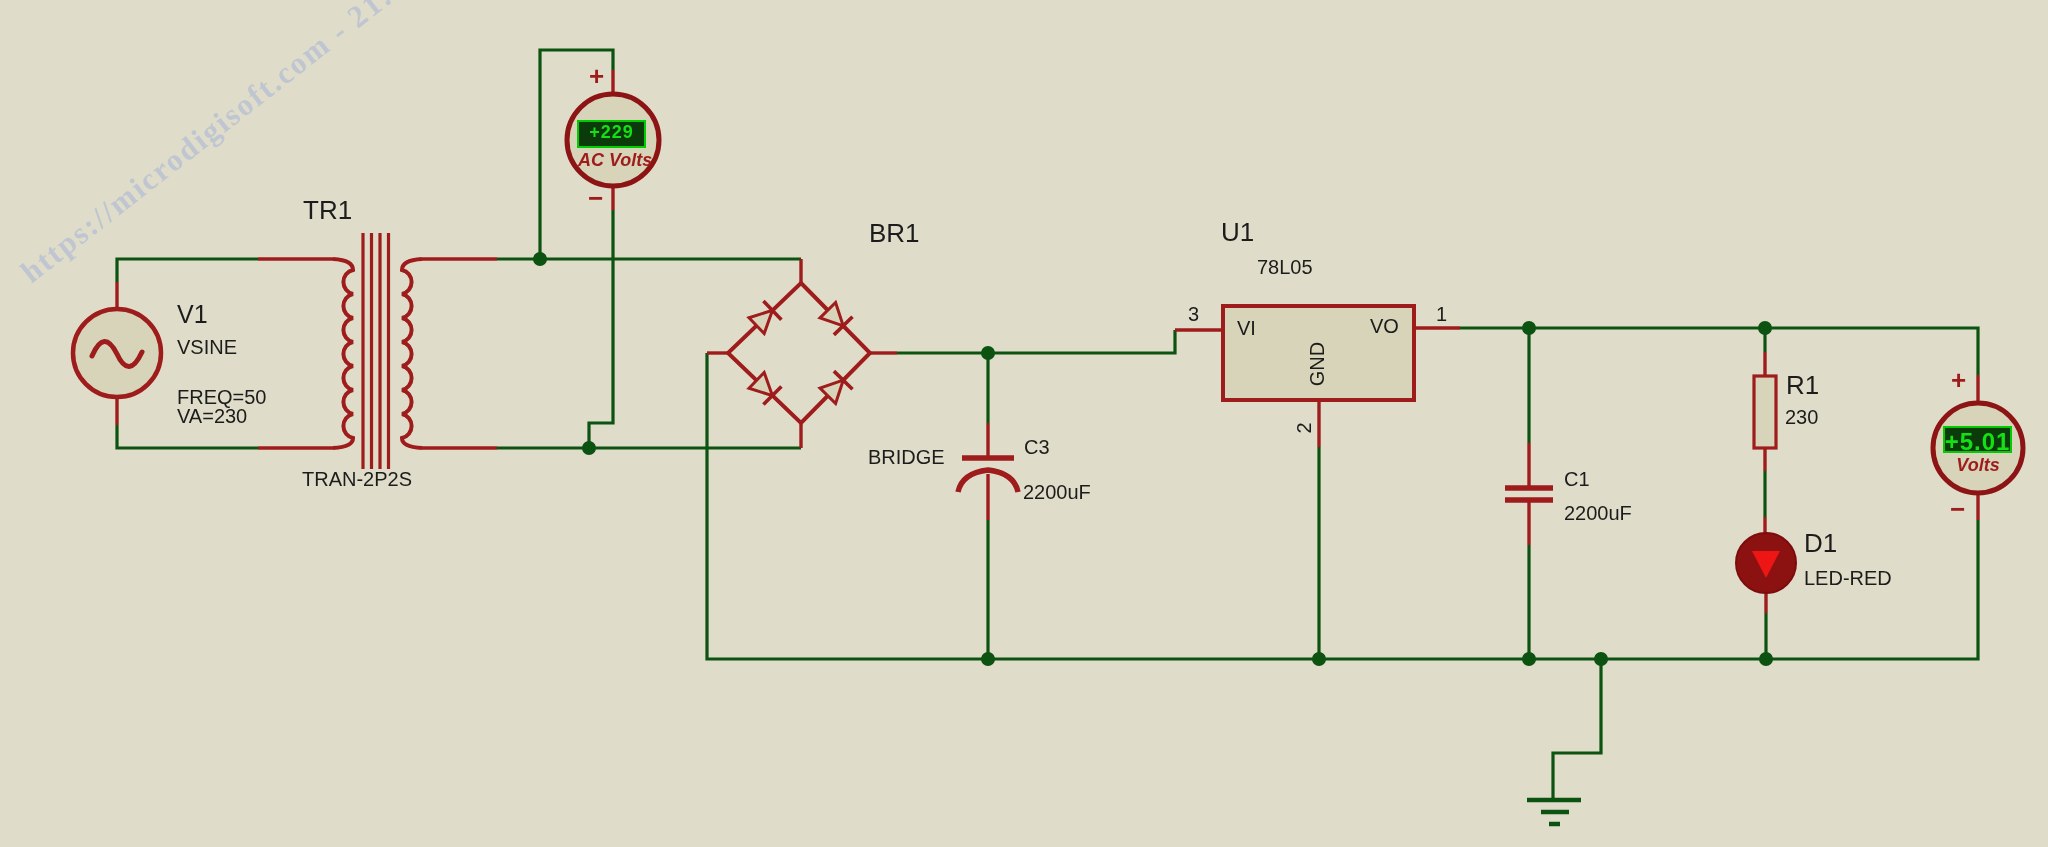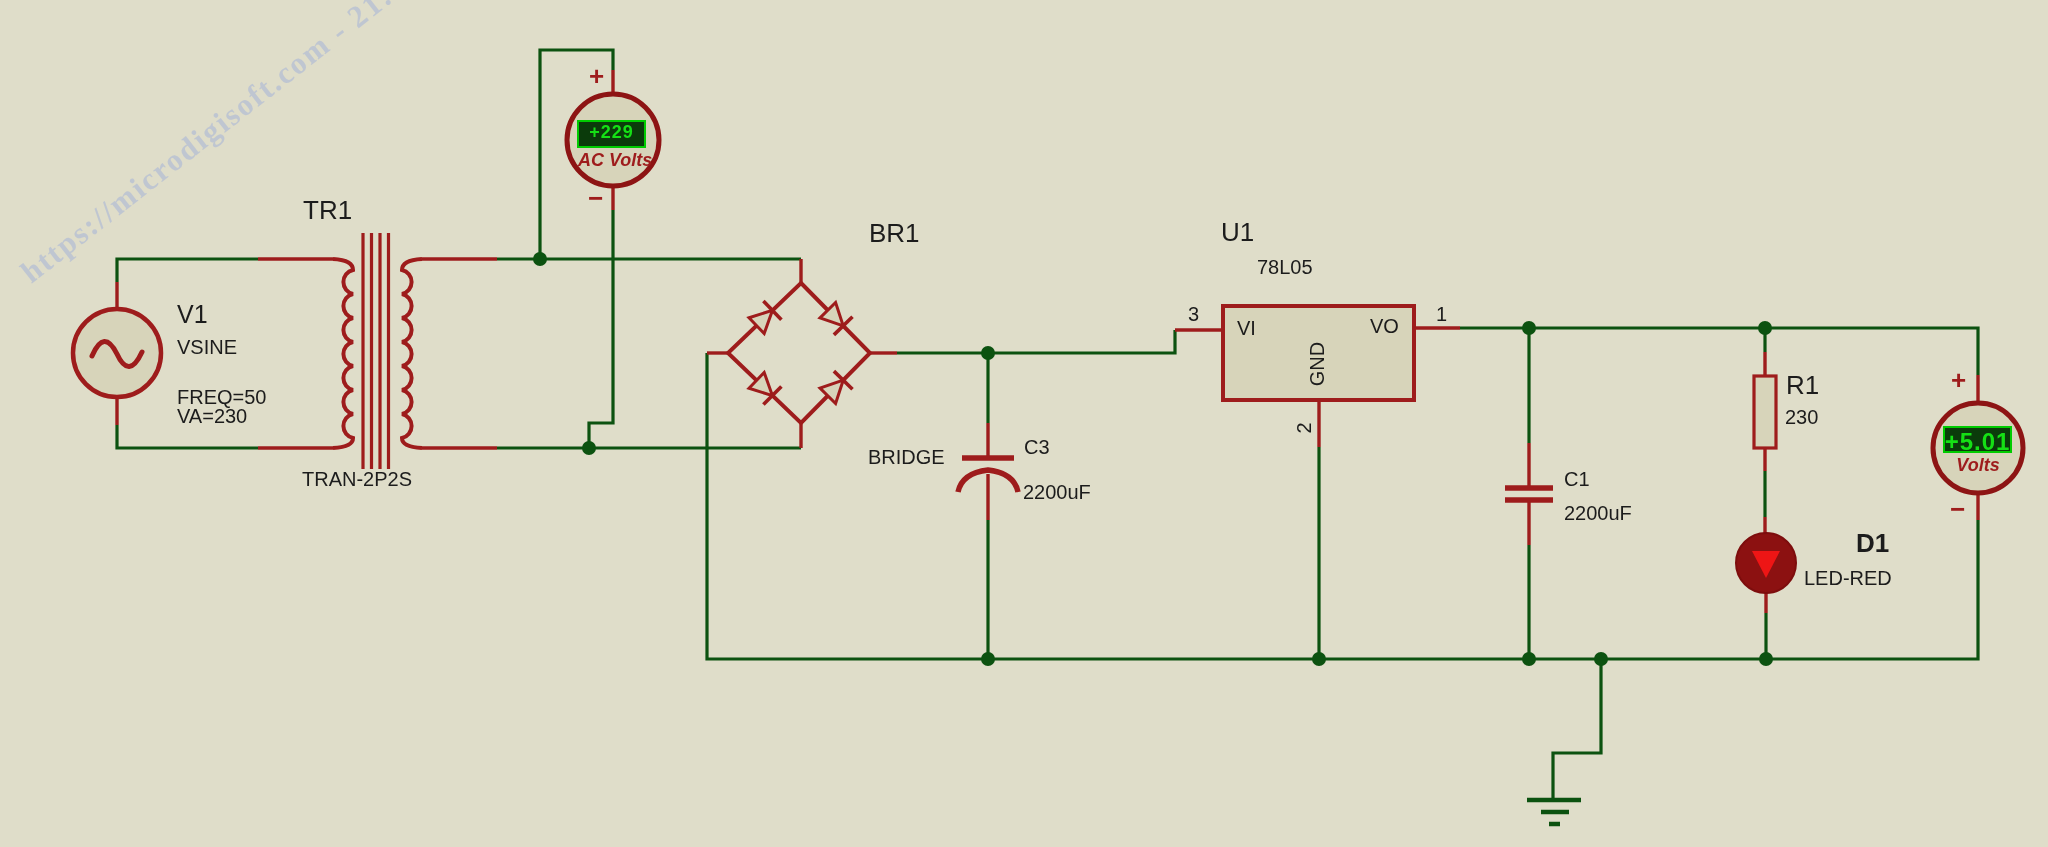--- a/index.html
+++ b/index.html
@@ -216,21 +216,21 @@
   <div class="lbl pinno" style="left:1188px;top:303px;">3</div>
   <div class="lbl pinno" style="left:1436px;top:303px;">1</div>
   <div class="lbl pinno rot270" style="left:1304px;top:428px;">2</div>
 
   <div class="lbl ref" style="left:1564px;top:468px;font-size:20px;">C1</div>
   <div class="lbl val" style="left:1564px;top:502px;">2200uF</div>
 
   <div class="lbl ref" style="left:1786px;top:371px;">R1</div>
   <div class="lbl val" style="left:1785px;top:406px;">230</div>
 
-  <div class="lbl ref" style="left:1856px;top:529px;font-weight:bold;">D1</div>
+  <div class="lbl ref" style="left:1804px;top:529px;">D1</div>
   <div class="lbl val" style="left:1804px;top:567px;">LED-RED</div>
 
   <div class="lbl polarity" style="left:1951px;top:366px;">+</div>
   <div class="lbl meter-reading" style="left:1944px;top:429px;width:67px;font-size:24px;">+5.01</div>
   <div class="lbl meter-unit" style="left:1946px;top:456px;width:64px;">Volts</div>
   <div class="lbl polarity" style="left:1950px;top:495px;">−</div>
 
   <div id="watermark">https://microdigisoft.com - 21:38</div>
 </div>
 

